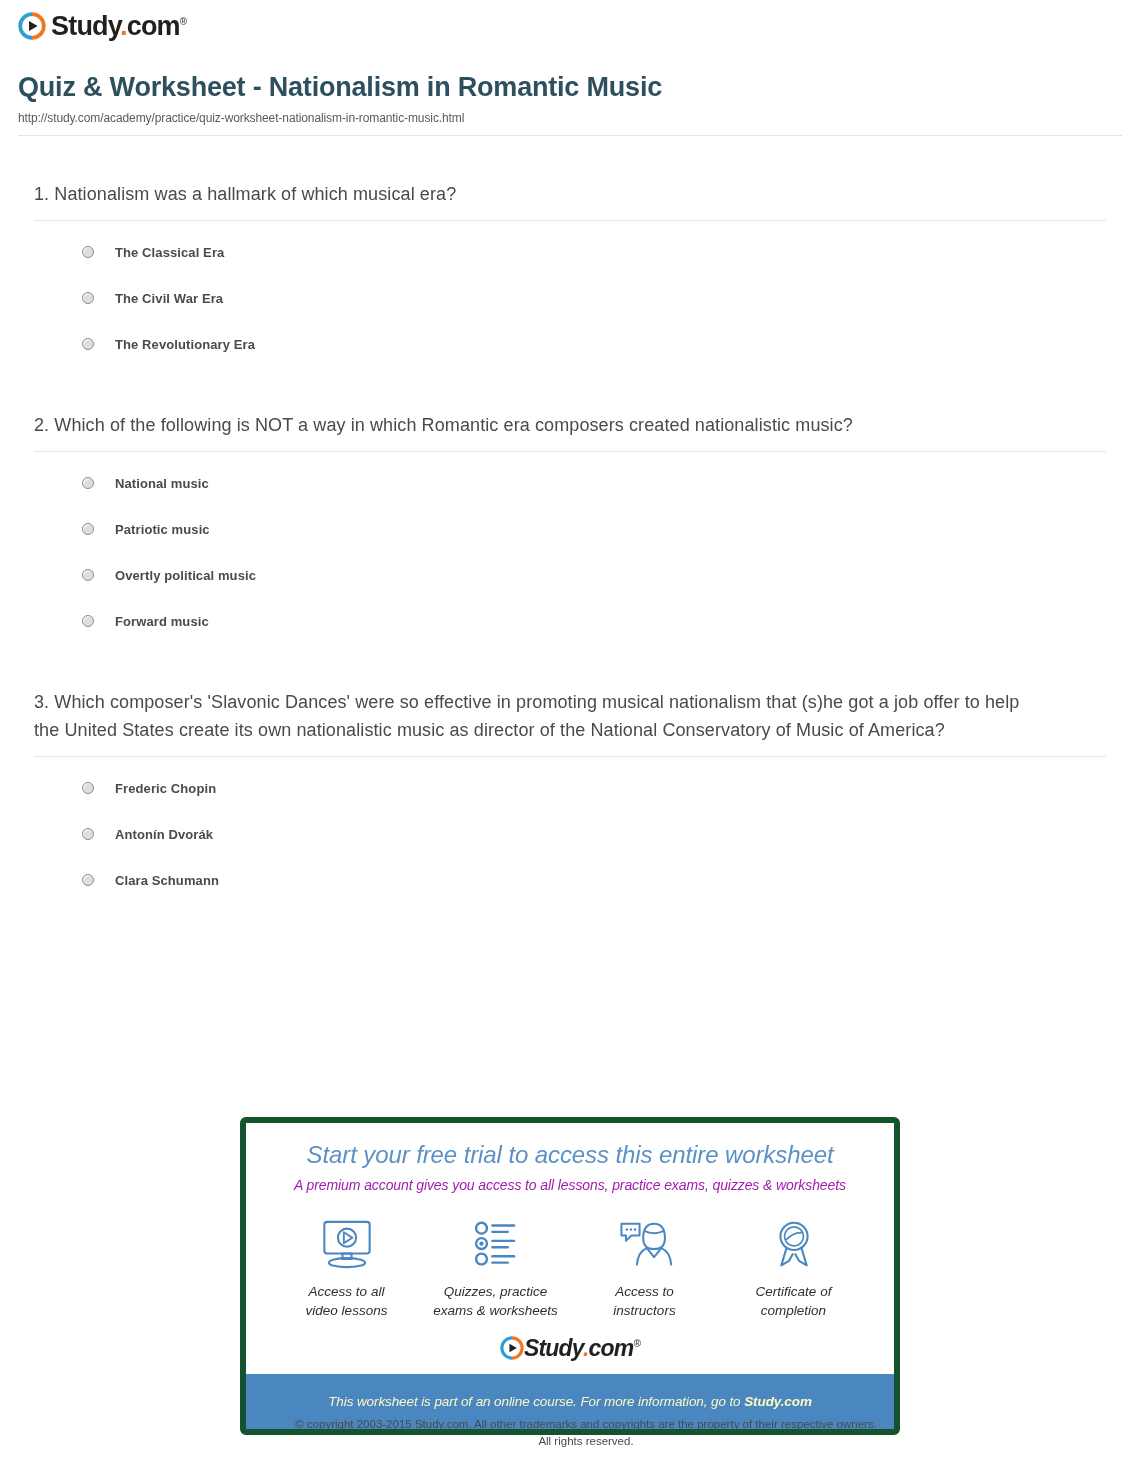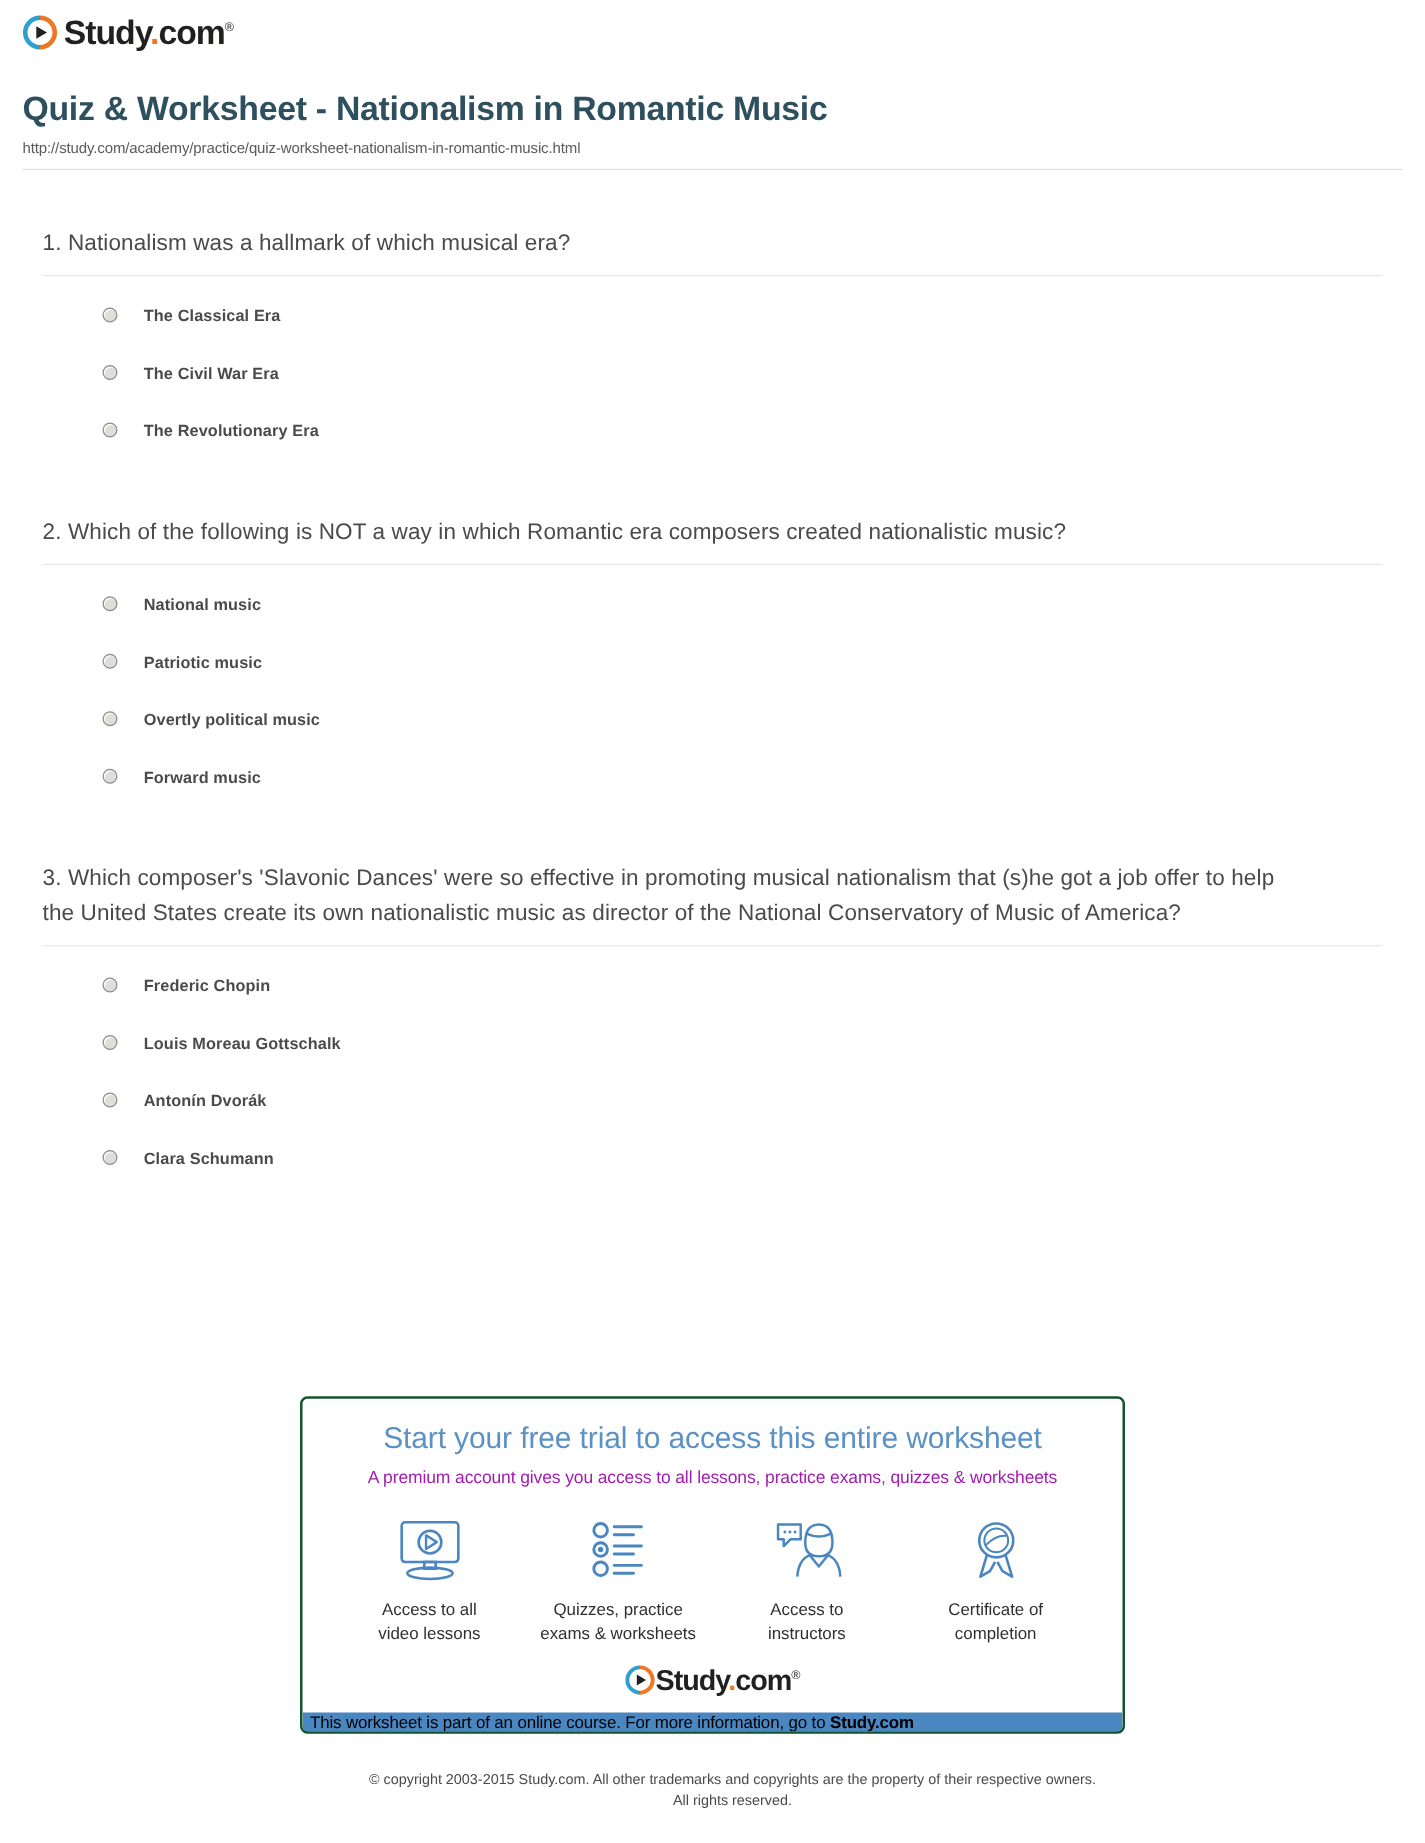--- a/index.html
+++ b/index.html
@@ -121,24 +121,25 @@
     letter-spacing: 0.1px;
   }
 
   
   .promo-card {
     position: absolute;
     left: 240px;
     top: 1117px;
     width: 660px;
     box-sizing: border-box;
-    border: 2px solid #14532d;
+    border: 6px solid #14532d;
     border-radius: 6px;
     background: #ffffff;
     overflow: hidden;
+    font-style: italic;
   }
   .promo-head {
     text-align: center;
     padding: 18px 10px 0 10px;
   }
   .promo-title {
     font-size: 24px;
     color: #5b91c4;
     font-weight: 400;
     margin: 0 0 8px 0;
@@ -174,23 +175,24 @@
   .promo-logo {
     display: flex;
     justify-content: center;
     align-items: center;
     padding: 12px 0 14px 0;
   }
   .promo-logo .logo-mark { width: 24px; height: 24px; flex: 0 0 24px; }
   .promo-logo .logo-text { font-size: 23px; }
   .promo-banner {
     background: #4a86c0;
-    color: #000000;
+    color: #fef9c3;
+    text-align: center;
     font-size: 13.5px;
-    padding: 0 6px;
+    padding: 20px 6px;
     letter-spacing: -0.1px;
   }
   .promo-banner b { font-weight: bold; }
 
   
   .footer {
     position: absolute;
     left: 16px;
     top: 1416px;
     width: 1140px;
@@ -266,24 +268,20 @@
     </ul>
   </div>
 
   <div class="question-block">
     <p class="question-text">3. Which composer's 'Slavonic Dances' were so effective in promoting musical nationalism that (s)he got a job offer to help the United States create its own nationalistic music as director of the National Conservatory of Music of America?</p>
     <div class="q-rule"></div>
     <ul class="options">
       <li class="option-row">
         <span class="radio"></span>
         <span class="option-label">Frederic Chopin</span>
-      </li>
-      <li class="option-row">
-        <span class="radio"></span>
-        <span class="option-label">Louis Moreau Gottschalk</span>
       </li>
       <li class="option-row">
         <span class="radio"></span>
         <span class="option-label">Antonín Dvorák</span>
       </li>
       <li class="option-row">
         <span class="radio"></span>
         <span class="option-label">Clara Schumann</span>
       </li>
     </ul>

